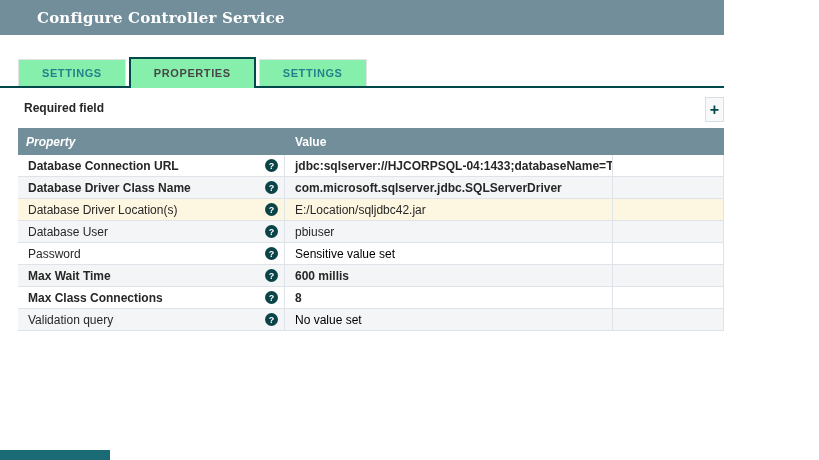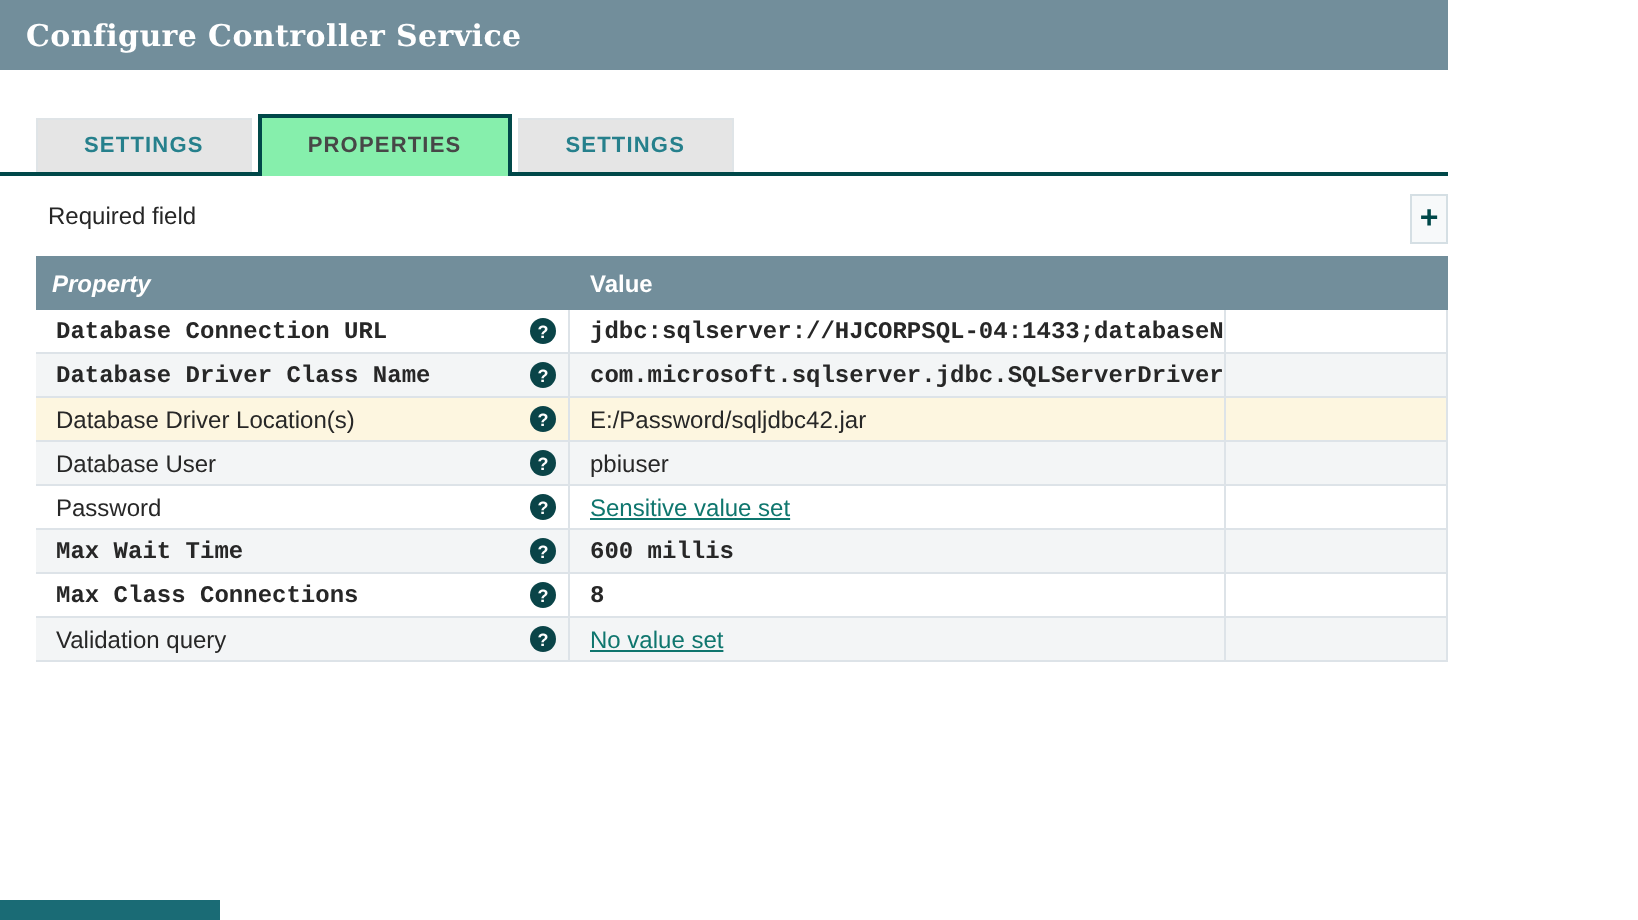--- a/index.html
+++ b/index.html
@@ -5,45 +5,45 @@
   * { box-sizing: border-box; }
   html,body { margin:0; padding:0; }
   body {
     width:819px; height:460px; background:#ffffff; position:relative;
     overflow:hidden; font-family:"Liberation Sans", sans-serif;
   }
   .dialog { position:absolute; left:0; top:0; width:724px; }
 
   .titlebar {
     height:35px; background:#728e9b; display:flex; align-items:center;
-    padding-left:13px;
+    padding-left:37px;
   }
   .title {
     color:#ffffff; font-family:"DejaVu Serif", serif; font-weight:bold;
     font-size:15px; letter-spacing:0.2px;
   }
 
   .tabs {
     margin-top:22px; width:724px; padding-left:18px;
     display:flex; align-items:flex-end; border-bottom:2px solid #004849;
   }
   .tab {
     height:27px; line-height:27px; padding:0 23px; margin-right:3px;
-    background:#e5e5e5; border:1px solid #dfe4e7; border-bottom:none;
+    background:#86efac; border:1px solid #dfe4e7; border-bottom:none;
     color:#26808c; font-size:11px; font-weight:bold; letter-spacing:0.6px;
     text-align:center; cursor:pointer; white-space:nowrap;
   }
   .tab.active {
     background:#86efac; border:2px solid #004849; border-bottom:none;
     color:#474747; height:31px; line-height:29px; margin-bottom:-2px;
   }
 
   .required-row { position:relative; height:24px; margin-top:9px; }
   .required-label {
-    position:absolute; left:24px; top:4px; font-size:12px; font-weight:normal;
+    position:absolute; left:24px; top:4px; font-size:12px; font-weight:bold;
     color:#262626;
   }
   .add-btn {
     position:absolute; right:0; top:0; width:19px; height:25px;
     background:#f7f9fa; border:1px solid #d5dfe4; color:#004849;
     display:flex; align-items:center; justify-content:center;
     font-size:16px; font-weight:bold; cursor:pointer; line-height:1;
   }
 
   .ptable { margin:7px 0 0 18px; width:706px; font-size:12px; color:#272727; }
@@ -63,22 +63,22 @@
   .ptext { flex:1; white-space:nowrap; overflow:hidden; }
   .qicon {
     width:13px; height:13px; border-radius:50%; background:#0a4448;
     color:#ffffff; font-size:9px; font-weight:bold; flex:0 0 13px;
     display:flex; align-items:center; justify-content:center;
     margin-right:6px; cursor:pointer;
   }
   .val   { width:328px; padding-left:10px; border-right:1px solid #dde3e8; white-space:nowrap; overflow:hidden; }
   .extra { flex:1; border-right:1px solid #dde3e8; }
 
-  .trow.bold .ptext, .trow.bold .val { font-weight:bold;font-family:Liberation Mono, monospace; }
-  .trow.muted .val { color:#0f766e;text-decoration:underline; }
+  .trow.bold .ptext, .trow.bold .val { font-weight:bold; }
+  .trow.muted .val { color:#000000; }
 
   .canvas-frag {
     position:absolute; left:0; top:450px; width:110px; height:10px;
     background:#1a6b75;
   }
 </style>
 </head>
 <body>
 
 <div class="dialog">
@@ -124,21 +124,21 @@
         </div>
         <div class="cell val">com.microsoft.sqlserver.jdbc.SQLServerDriver</div>
         <div class="cell extra"></div>
       </div>
 
       <div class="trow highlight">
         <div class="cell prop">
           <span class="ptext">Database Driver Location(s)</span>
           <span class="qicon">?</span>
         </div>
-        <div class="cell val">E:/Password/sqljdbc42.jar</div>
+        <div class="cell val">E:/Location/sqljdbc42.jar</div>
         <div class="cell extra"></div>
       </div>
 
       <div class="trow">
         <div class="cell prop">
           <span class="ptext">Database User</span>
           <span class="qicon">?</span>
         </div>
         <div class="cell val">pbiuser</div>
         <div class="cell extra"></div>

